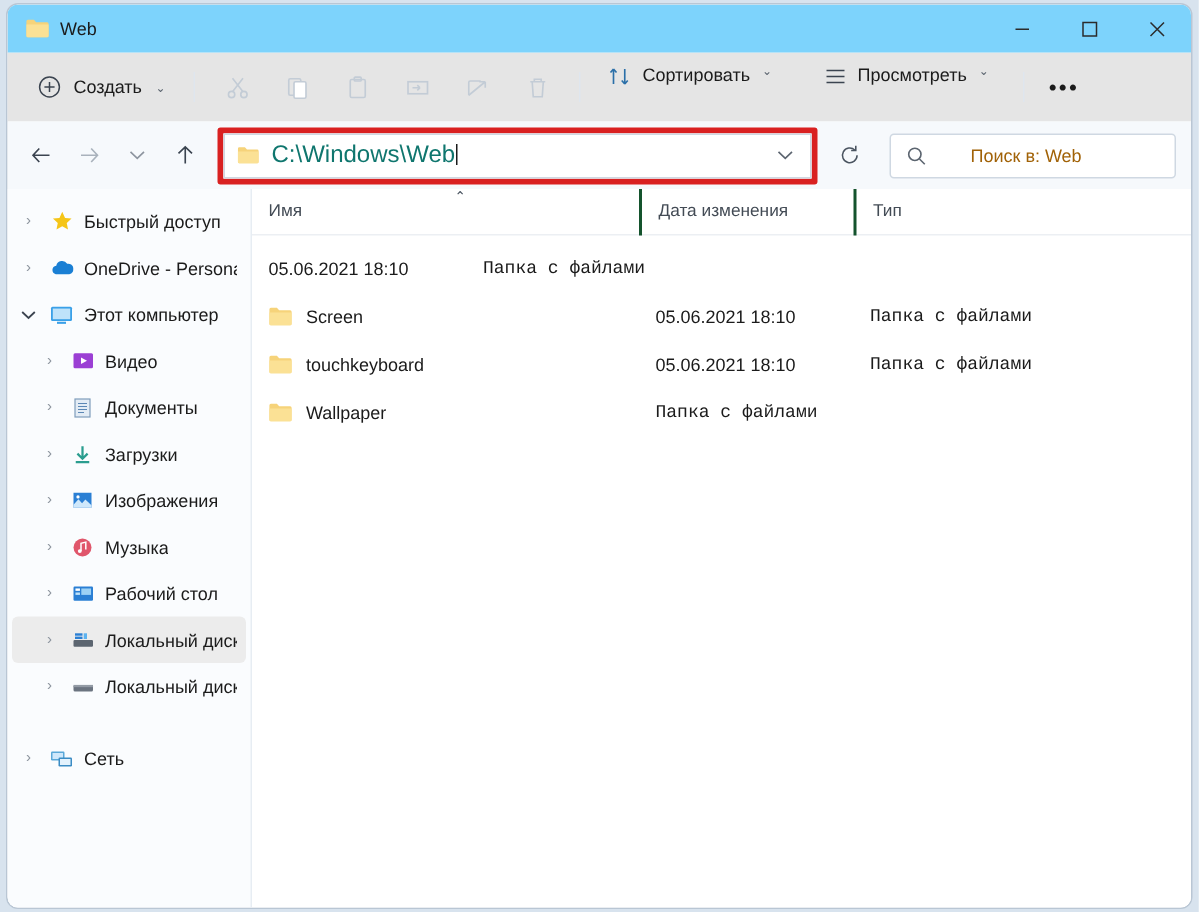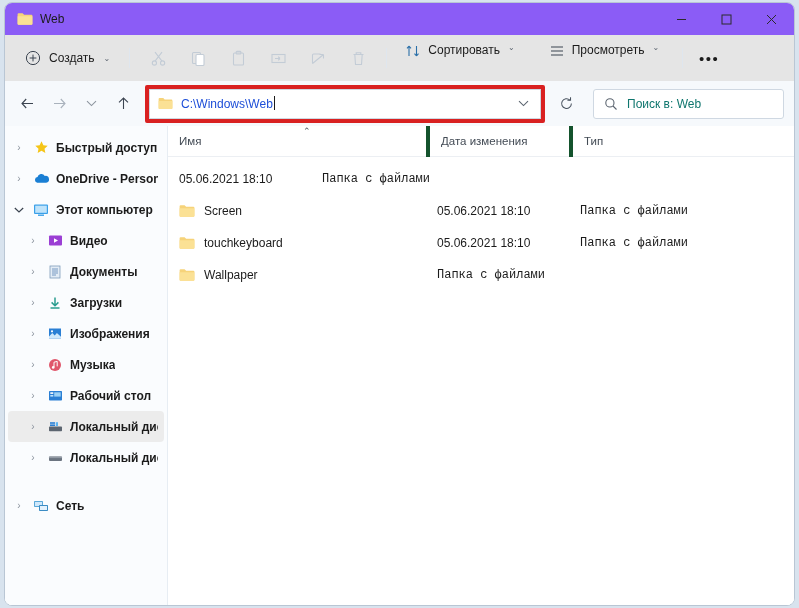--- a/index.html
+++ b/index.html
@@ -20,21 +20,21 @@
     border: 1px solid #b9c6d4;
     border-radius: 8px;
     overflow: hidden;
     display: flex;
     flex-direction: column;
   }
 
   
   .titlebar {
     height: 32px;
-    background: #8b5cf6;
+    background: #7dd3fc;
     display: flex;
     align-items: center;
     flex: 0 0 auto;
     position: relative;
   }
   .tab {
     display: flex;
     align-items: center;
     gap: 7px;
     padding: 0 12px;
@@ -130,21 +130,21 @@
   .addr-box {
     position: absolute;
     left: 4px; top: 4px; right: 4px; bottom: 4px;
     background: #ffffff;
     border: 1px solid #cfd8e2;
     display: flex;
     align-items: center;
     padding: 0 4px 0 8px;
   }
   .addr-path {
-    font-size: 12px; color: #1d4ed8;
+    font-size: 16px; color: #0f766e;
     margin-left: 8px; flex: 1;
     white-space: nowrap;
   }
   .caret {
     display: inline-block;
     width: 1px; height: 14px;
     background: #1b1b1b;
     vertical-align: -2px;
     margin-left: 1px;
   }
@@ -166,21 +166,21 @@
     flex: 1;
     height: 30px;
     background: #ffffff;
     border: 1px solid #cfd8e2;
     border-radius: 3px;
     display: flex;
     align-items: center;
     padding: 0 10px;
     gap: 9px;
   }
-  .search-ph { font-size: 12px; color: #0f766e; }
+  .search-ph { font-size: 12px; color: #a16207; margin-left: 20px; }
 
   
   .body {
     flex: 1 1 auto;
     display: flex;
     min-height: 0;
     background: #ffffff;
   }
 
   
@@ -209,21 +209,20 @@
     color: #8d959f; font-size: 10px;
   }
   .nav-ico {
     width: 22px; min-width: 22px;
     display: flex; align-items: center; justify-content: center;
   }
   .nav-label {
     font-size: 12px; color: #1b1b1b;
     margin-left: 4px;
     overflow: hidden;
-    font-weight: bold;
   }
   .lvl1 { padding-left: 0px; }
   .lvl2 .nav-exp { margin-left: 14px; }
 
   
   .filepane {
     flex: 1 1 auto;
     display: flex;
     flex-direction: column;
     min-width: 0;
@@ -237,21 +236,21 @@
     position: relative;
     flex: 0 0 auto;
   }
   .col {
     font-size: 11.5px;
     color: #434b55;
     height: 31px;
     display: flex;
     align-items: center;
     padding-left: 11px;
-    border-left: 4px solid #14532d;
+    border-left: 2px solid #14532d;
     position: relative;
   }
   .col:first-child { border-left: none; }
   .col-name  { width: 258px; }
   .col-date  { width: 143px; }
   .col-type  { width: 124px; text-align: right; }
   .col-size  { width: 78px; }
   .sort-mark {
     position: absolute;
     left: 135px; top: 0px;

